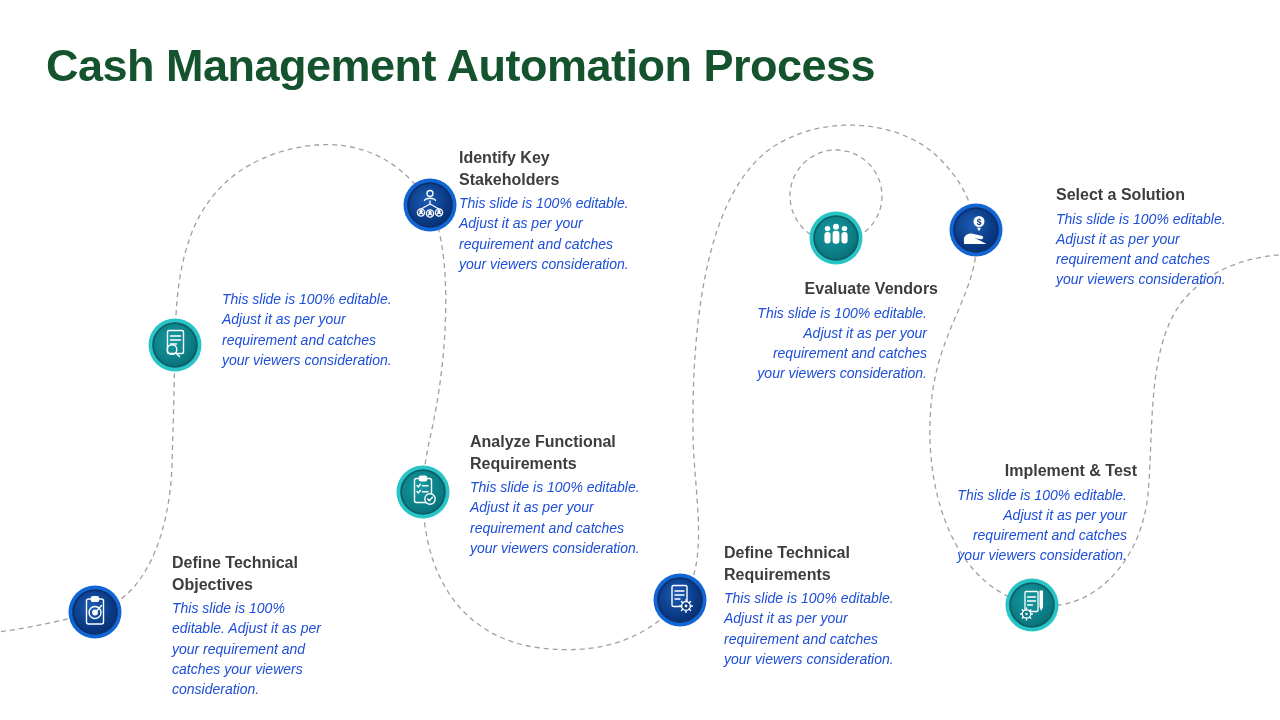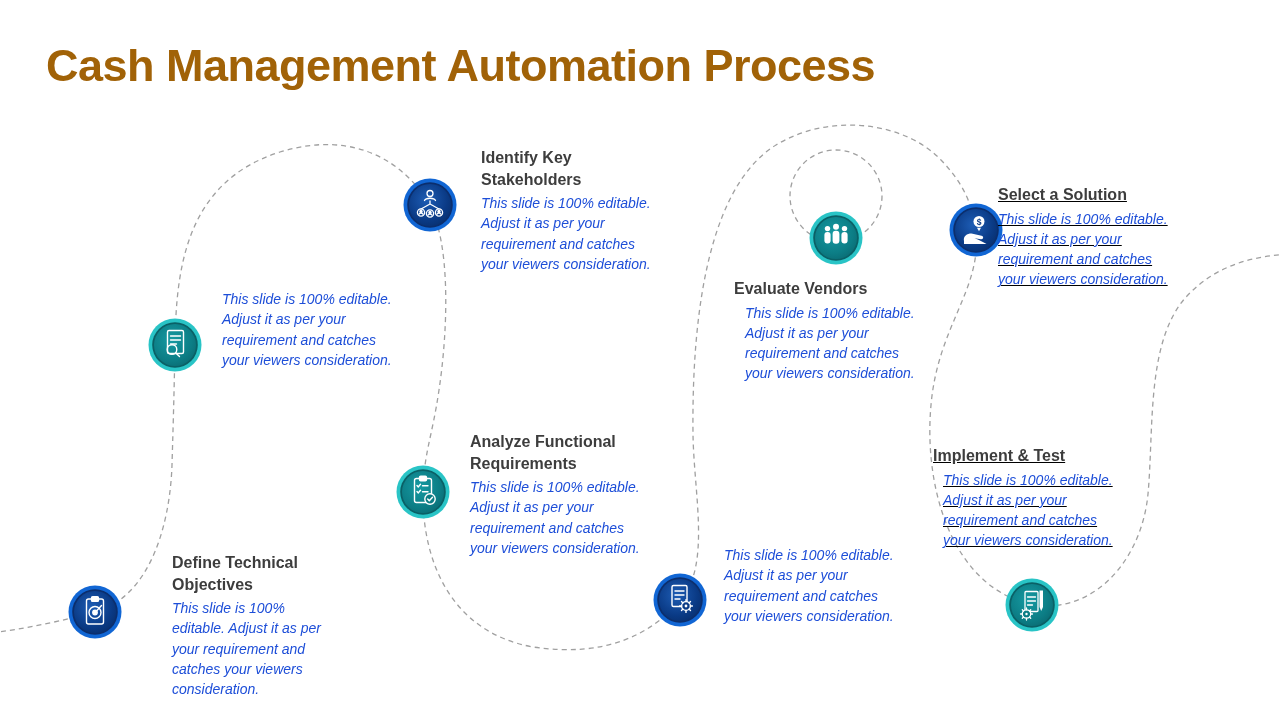--- a/index.html
+++ b/index.html
@@ -2,45 +2,45 @@
 <html><head>
 <meta charset="utf-8">
 <style>
   html,body{margin:0;padding:0;}
   body{
     width:1280px;height:720px;position:relative;overflow:hidden;
     background:#ffffff;font-family:"Liberation Sans",sans-serif;
   }
   .slide-title{
     position:absolute;left:46px;top:40px;margin:0;
-    font-size:45px;font-weight:bold;color:#a16207;letter-spacing:-0.5px;
+    font-size:45px;font-weight:bold;color:#14532d;letter-spacing:-0.5px;
     white-space:nowrap;
   }
   .path-layer{position:absolute;left:0;top:0;width:1280px;height:720px;}
   .icon-wrap{position:absolute;width:56px;height:56px;}
   .text-block{position:absolute;}
   .node-title{font-weight:bold;font-size:16px;color:#3d3d3d;line-height:1.35;margin:0;}
   .node-desc{font-style:italic;font-size:14px;color:#1d4ed8;line-height:1.45;margin:3px 0 0 0;}
-  .center .node-title,.center .node-desc{text-align:left;margin-left:auto;margin-right:auto;}
+  .center .node-title,.center .node-desc{text-align:right;margin-left:auto;margin-right:auto;}
 
   
   .i1{left:67px;top:584px;}  .i2{left:147px;top:317px;}
   .i3{left:402px;top:177px;} .i4{left:395px;top:464px;}
   .i5{left:652px;top:572px;} .i6{left:808px;top:210px;}
   .i7{left:948px;top:202px;} .i8{left:1004px;top:577px;}
 
   
   .t1{left:172px;top:552px;} .t1 .node-title{width:150px;} .t1 .node-desc{width:160px;}
   .t2{left:222px;top:286px;} .t2 .node-title{width:150px;} .t2 .node-desc{width:180px;}
-  .t3{left:481px;top:147px;} .t3 .node-title{width:135px;} .t3 .node-desc{width:180px;}
+  .t3{left:459px;top:147px;} .t3 .node-title{width:135px;} .t3 .node-desc{width:180px;}
   .t4{left:470px;top:431px;} .t4 .node-title{width:162px;} .t4 .node-desc{width:180px;}
   .t5{left:724px;top:542px;} .t5 .node-title{width:158px;} .t5 .node-desc{width:180px;}
   .t6{left:734px;top:278px;width:204px;} .t6 .node-desc{width:182px;}
-  .t7{left:998px;top:184px;text-decoration:underline;} .t7 .node-title{width:200px;} .t7 .node-desc{width:180px;}
-  .t8{left:933px;top:445px;width:204px;text-decoration:underline;} .t8 .node-desc{width:184px;}
+  .t7{left:1056px;top:184px;} .t7 .node-title{width:200px;} .t7 .node-desc{width:180px;}
+  .t8{left:933px;top:460px;width:204px;} .t8 .node-desc{width:184px;}
 </style>
 </head>
 <body>
 
 <svg width="0" height="0" style="position:absolute" aria-hidden="true">
   <defs>
     <radialGradient id="gB" cx="42%" cy="38%" r="70%">
       <stop offset="0%" stop-color="#1d5cb4"></stop>
         <stop offset="70%" stop-color="#0a3a85"></stop>
         <stop offset="100%" stop-color="#082f6e"></stop>
@@ -203,20 +203,21 @@
   <p class="node-title">Identify Key Stakeholders</p>
   <p class="node-desc">This slide is 100% editable. Adjust it as per your requirement and catches your viewers consideration.</p>
 </div>
 
 <div class="text-block t4">
   <p class="node-title">Analyze Functional Requirements</p>
   <p class="node-desc">This slide is 100% editable. Adjust it as per your requirement and catches your viewers consideration.</p>
 </div>
 
 <div class="text-block t5">
+  <p class="node-title">Define Technical Requirements</p>
   <p class="node-desc">This slide is 100% editable. Adjust it as per your requirement and catches your viewers consideration.</p>
 </div>
 
 <div class="text-block t6 center">
   <p class="node-title">Evaluate Vendors</p>
   <p class="node-desc">This slide is 100% editable. Adjust it as per your requirement and catches your viewers consideration.</p>
 </div>
 
 <div class="text-block t7">
   <p class="node-title">Select a Solution</p>

